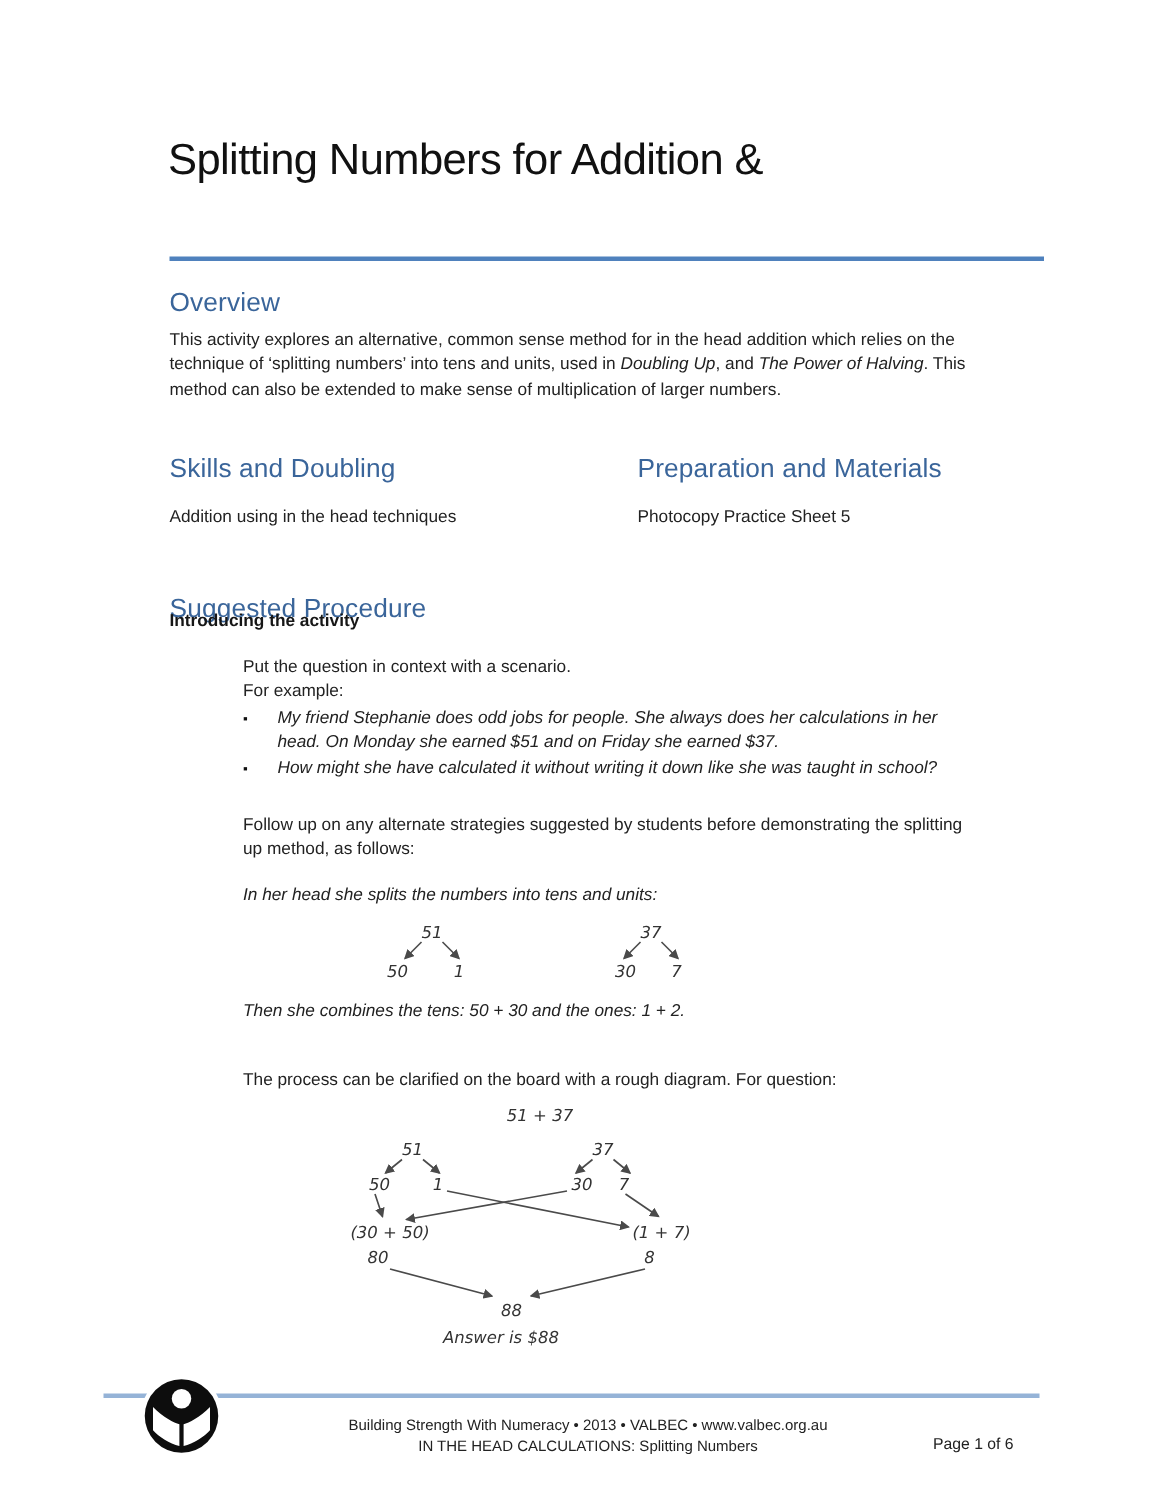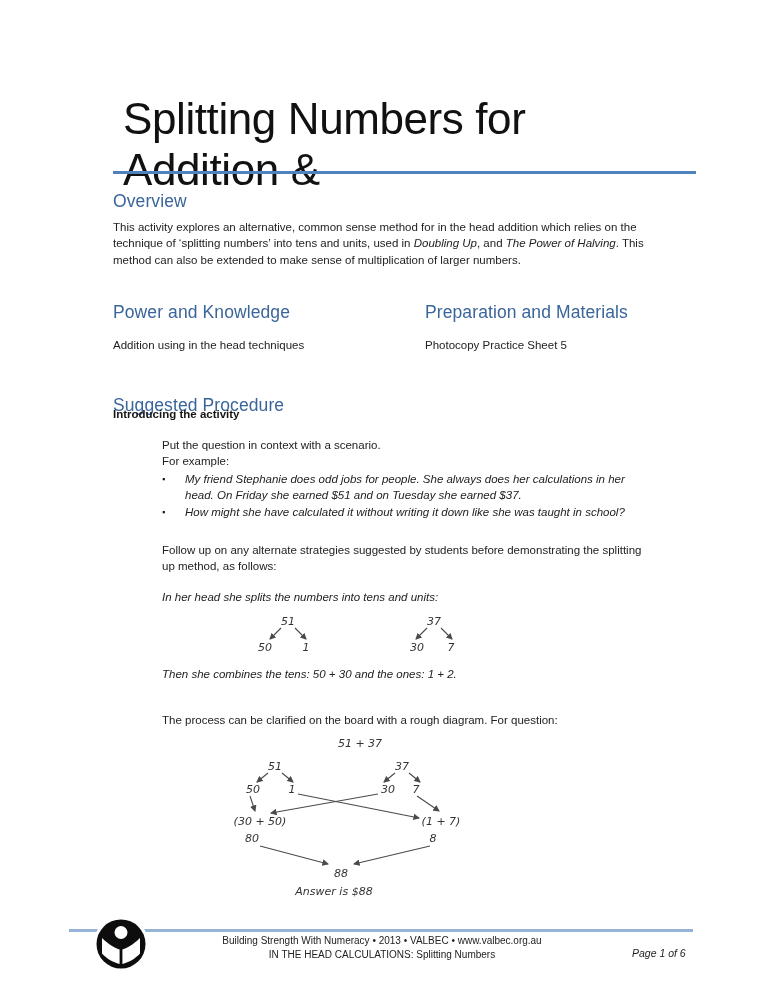--- a/index.html
+++ b/index.html
@@ -3,22 +3,22 @@
 <meta charset="utf-8">
 <style>
   html,body{margin:0;padding:0;}
   body{
     width:768px;height:994px;background:#ffffff;position:relative;overflow:hidden;
     font-family:"Liberation Sans","DejaVu Sans",sans-serif;color:#1f1f1f;
   }
   .abs{position:absolute;}
   
   .doc-title{
-    left:112px;top:82px;width:560px;margin:11px;font-weight:400;
-    font-size:44px;line-height:51px;letter-spacing:-0.4px;color:#111;
+    left:112px;top:82px;width:560px;margin:0;font-weight:400;
+    font-size:29px;line-height:51px;letter-spacing:-0.4px;color:#111;
   }
   .title-rule{left:113px;top:171px;width:583px;height:3px;background:#4f81bd;}
   
   .h-blue{
     margin:0;font-weight:400;font-size:17.5px;color:#3a659a;letter-spacing:0.1px;
   }
   .h-overview{left:113px;top:191px;}
   .h-skills{left:113px;top:302px;}
   .h-prep{left:425px;top:302px;}
   .h-proc{left:113px;top:381px;margin-top:14px;}
@@ -42,52 +42,52 @@
   .tree-svg{left:230px;top:600px;}
   .big-svg{left:170px;top:732px;}
   .dia-txt{
     font-family:"DejaVu Sans","Liberation Sans",sans-serif;
     font-style:italic;font-size:11px;fill:#333;
   }
   .dia-line{stroke:#4a4a4a;stroke-width:1.1;fill:none;}
   
   .footer-line{left:69px;top:929px;width:624px;height:3px;background:#95b3d7;}
   .logo-svg{left:93px;top:916px;}
-  .footer-txt{font-size:10px;line-height:14px;text-align:center;color:#222;margin:4px;}
+  .footer-txt{font-size:10px;line-height:14px;text-align:center;color:#222;margin:14px;}
   .f1{left:118px;top:930px;width:520px;}
   .f2{left:118px;top:944px;width:520px;}
-  .page-num{left:628px;top:942px;width:90px;font-size:10.5px;color:#222;text-align:left;font-style:italic;}
+  .page-num{left:608px;top:942px;width:90px;font-size:10.5px;color:#222;text-align:left;}
 </style>
 </head>
 <body>
 
 <h1 class="abs doc-title">
   <span>Splitting Numbers for Addition &amp;</span><br>
 </h1>
 <div class="abs title-rule"></div>
 
 <h2 class="abs h-blue h-overview">Overview</h2>
 <p class="abs body-txt p-overview"><span>This activity explores an alternative, common sense method for in the head addition which relies on the technique of ‘splitting numbers’ into tens and units, used in </span><span class="it">Doubling Up</span><span>, and </span><span class="it">The Power of Halving</span><span>. This method can also be extended to make sense of multiplication of larger numbers.</span></p>
 
-<h2 class="abs h-blue h-skills">Power and Knowledge</h2>
+<h2 class="abs h-blue h-skills">Skills and Doubling</h2>
 <h2 class="abs h-blue h-prep">Preparation and Materials</h2>
 <p class="abs body-txt skills-text">Addition using in the head techniques</p>
 <p class="abs body-txt prep-text">Photocopy Practice Sheet 5</p>
 
 <h2 class="abs h-blue h-proc">Suggested Procedure</h2>
 <p class="abs body-txt bold-sub">Introducing the activity</p>
 
 <p class="abs body-txt scenario">
   <span>Put the question in context with a scenario.</span><br>
   <span>For example:</span>
 </p>
 
 <div class="abs body-txt bullet-item">
   <span class="bullet-sq">▪</span>
-  <span class="bullet-txt">My friend Stephanie does odd jobs for people. She always does her calculations in her head. On Friday she earned $51 and on Tuesday she earned $37.</span>
+  <span class="bullet-txt">My friend Stephanie does odd jobs for people. She always does her calculations in her head. On Monday she earned $51 and on Friday she earned $37.</span>
 </div>
 <div class="abs body-txt bullet-item bullet-item2">
   <span class="bullet-sq">▪</span>
   <span class="bullet-txt">How might she have calculated it without writing it down like she was taught in school?</span>
 </div>
 
 <p class="abs body-txt followup">Follow up on any alternate strategies suggested by students before demonstrating the splitting up method, as follows:</p>
 <p class="abs body-txt inhead">In her head she splits the numbers into tens and units:</p>
 
 <svg class="abs tree-svg" width="260" height="56" viewBox="0 0 260 56">

